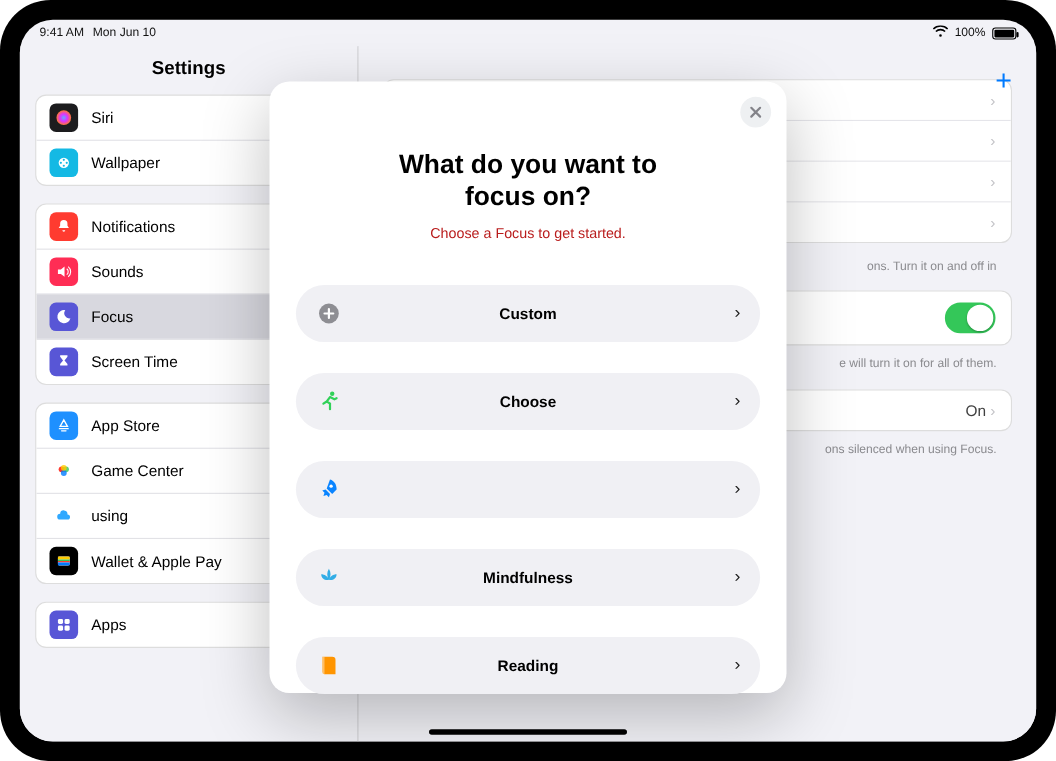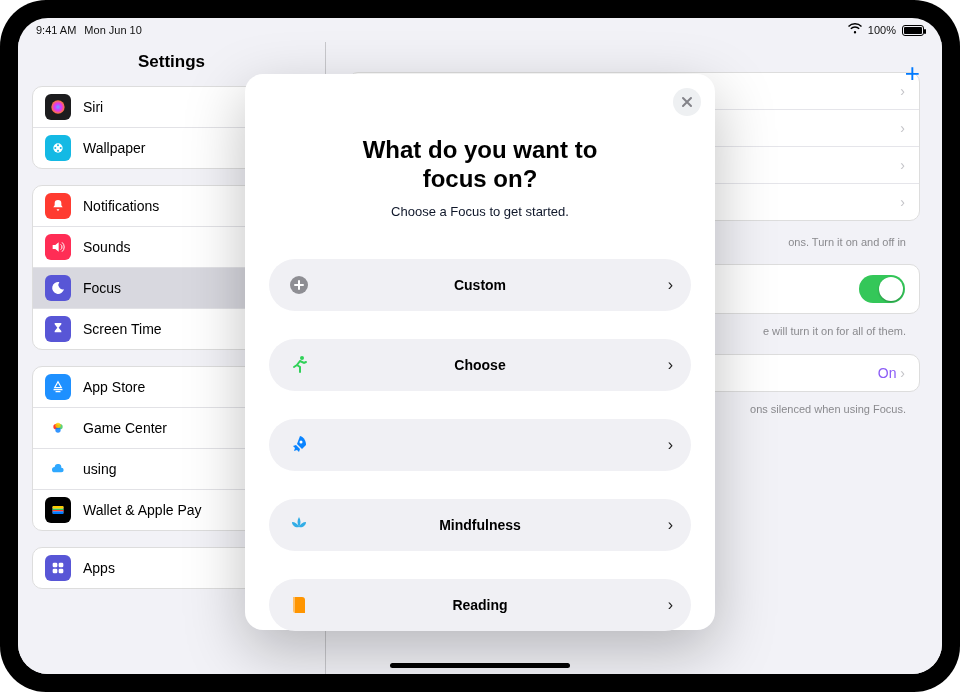--- a/index.html
+++ b/index.html
@@ -58,21 +58,21 @@
   .modal {
     position:absolute; top:56px; left:50%; transform:translateX(-50%);
     width:470px; height:556px;
     background:#fff; border-radius:18px;
     box-shadow:0 20px 60px rgba(0,0,0,.25);
     padding:18px 24px 24px;
     display:flex; flex-direction:column;
   }
   .modal .close { position:absolute; top:14px; right:14px; width:28px; height:28px; border-radius:50%; background:#eef0f2; display:flex; align-items:center;justify-content:center; color:#7a7a80; cursor:pointer; }
   .modal h1 { font-size:24px; font-weight:700; text-align:center; margin-top:44px; line-height:1.2; padding:0 30px;}
-  .modal .sub { text-align:center; font-size:13px; color:#0f172a; margin-top:10px; }
+  .modal .sub { text-align:center; font-size:13px; color:#b91c1c; margin-top:10px; }
   .focus-list { margin-top:40px; display:flex; flex-direction:column; gap:28px; }
   .focus-item { background:#f0f0f4; border-radius:28px; height:52px; display:flex; align-items:center; padding:0 20px; cursor:pointer; position:relative; }
   .focus-item .ficon { width:24px; height:24px; display:flex; align-items:center; justify-content:center; flex-shrink:0; position:absolute; left:18px; }
   .focus-item .flabel { flex:1; text-align:center; font-size:14px; font-weight:600; }
   .focus-item .fchev { color:#222; font-size:16px; position:absolute; right:18px; }
 </style>
 </head>
 <body>
 
 <div class="device">
@@ -251,21 +251,21 @@
               <span></span>
               <span class="toggle"></span>
             </div>
           </div>
           <div class="detail-caption" style="text-align:right;">
             <span>e will turn it on for all of them.</span>
           </div>
           <div class="detail-group">
              <div class="detail-row">
                <span></span>
-               <span><span style="color:#8b5cf6;text-align:center;">On</span> <span class="chevr">›</span></span>
+               <span><span style="color:#404040;text-align:center;">On</span> <span class="chevr">›</span></span>
              </div>
           </div>
           <div class="detail-caption" style="text-align:right;">
             <span>ons silenced when using Focus.</span>
           </div>
         </div>
       </div>
     </div>
 
     <div class="modal">

